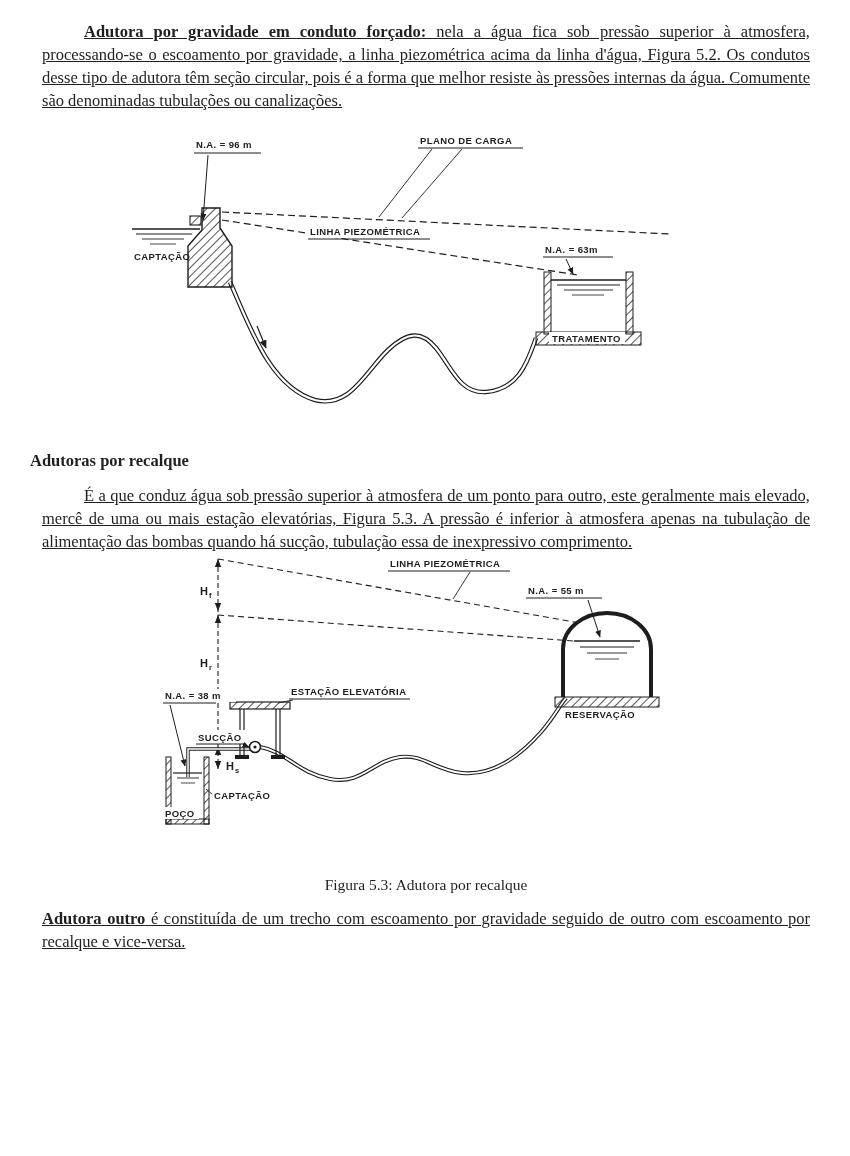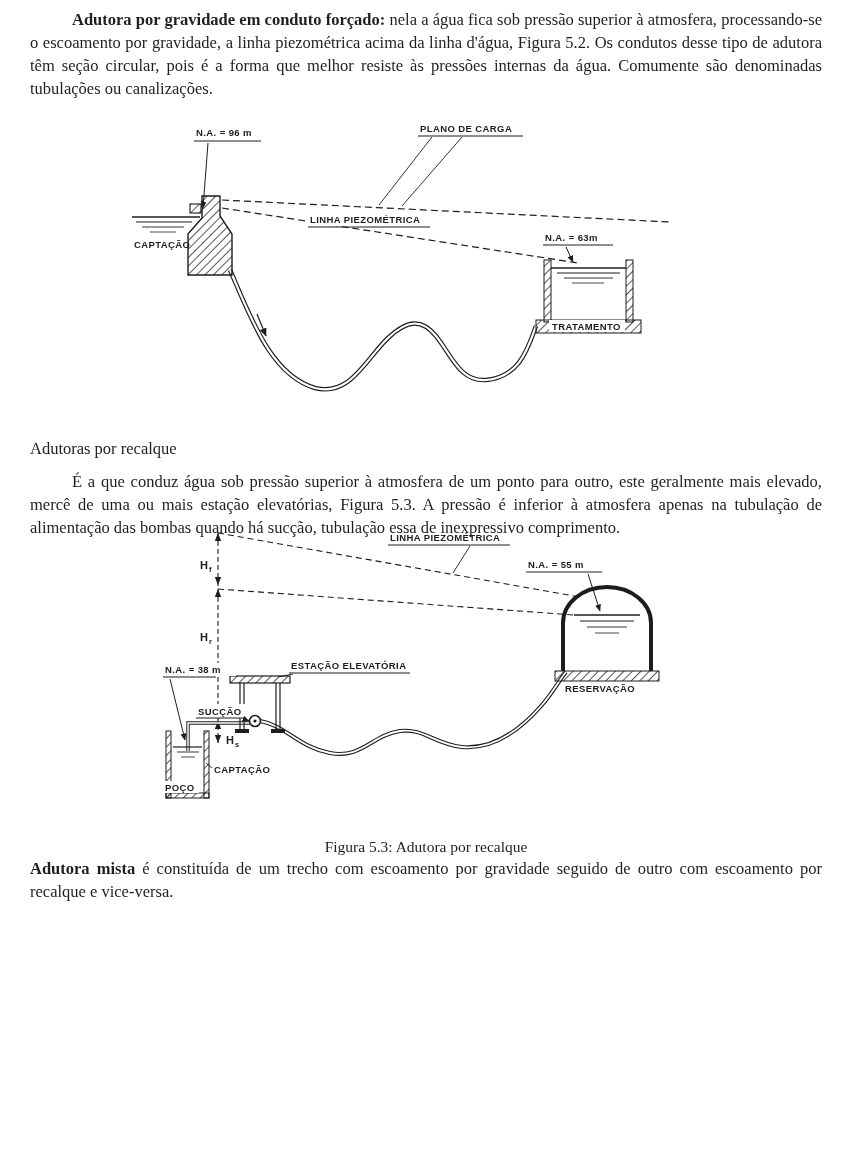--- a/index.html
+++ b/index.html
@@ -1,30 +1,30 @@
 <!DOCTYPE html>
 <html><head>
 <meta charset="utf-8">
 <style>
   html,body{margin:0;padding:0;background:#ffffff;}
   body{width:850px;min-height:1156px;font-family:"Liberation Serif",serif;color:#1f1f1f;}
   .page{padding:8px 28px 0 30px;}
-  p.body-text{font-size:16.5px;line-height:23px;text-align:justify;margin:0;}
+  p.body-text{font-size:16.5px;line-height:23px;text-align:justify;margin:12px;text-decoration:underline;}
   .indent{text-indent:42px;}
-  .subhead{font-size:16.5px;line-height:23px;font-weight:normal;margin:18px 0 10px 0;}
+  .subhead{font-size:16.5px;line-height:23px;font-weight:bold;margin:18px 0 10px 0;}
   .p2{margin-top:0;}
   .p3{margin-top:0;}
   .p4{margin-top:18px;}
   .p5{margin-top:26px;}
   .fig-block{margin:0;}
   .fig52-canvas{margin:20px 0 0 100px;width:620px;}
   .fig53-canvas{margin:-14px 0 0 120px;width:600px;}
   .caption{text-align:center;font-size:15.5px;line-height:20px;}
   .caption52{margin:12px 0 22px 0;}
-  .caption53{margin:8px 0 0 0;}
+  .caption53{margin:20px 0 0 0;}
   svg text{font-family:"Liberation Sans",sans-serif;font-weight:bold;fill:#1d1d1d;}
   .dl{font-size:9.5px;letter-spacing:0.4px;}
   .dlh{font-size:11px;}
   .dls{font-size:7.5px;}
   svg line, svg path, svg rect, svg circle, svg polygon{shape-rendering:auto;}
 </style>
 </head>
 <body>
 
 <div class="page">
@@ -241,15 +241,15 @@
         <g>
           <rect x="412" y="157" width="82" height="13" fill="#ffffff"></rect>
           <text class="dl" x="415" y="167">RESERVAÇÃO</text>
         </g>
       </svg>
     </div>
     <div class="caption caption53">Figura 5.3: Adutora por recalque</div>
   </div>
 
 
-  <p class="body-text p5"><b>Adutora mista</b><span> é constituída de um trecho com escoamento por gravidade seguido de outro com escoamento por recalque e vice-versa.</span></p>
+  <p class="body-text p5"><b>Adutora outro</b><span> é constituída de um trecho com escoamento por gravidade seguido de outro com escoamento por recalque e vice-versa.</span></p>
 
 </div>
 
 </body></html>

